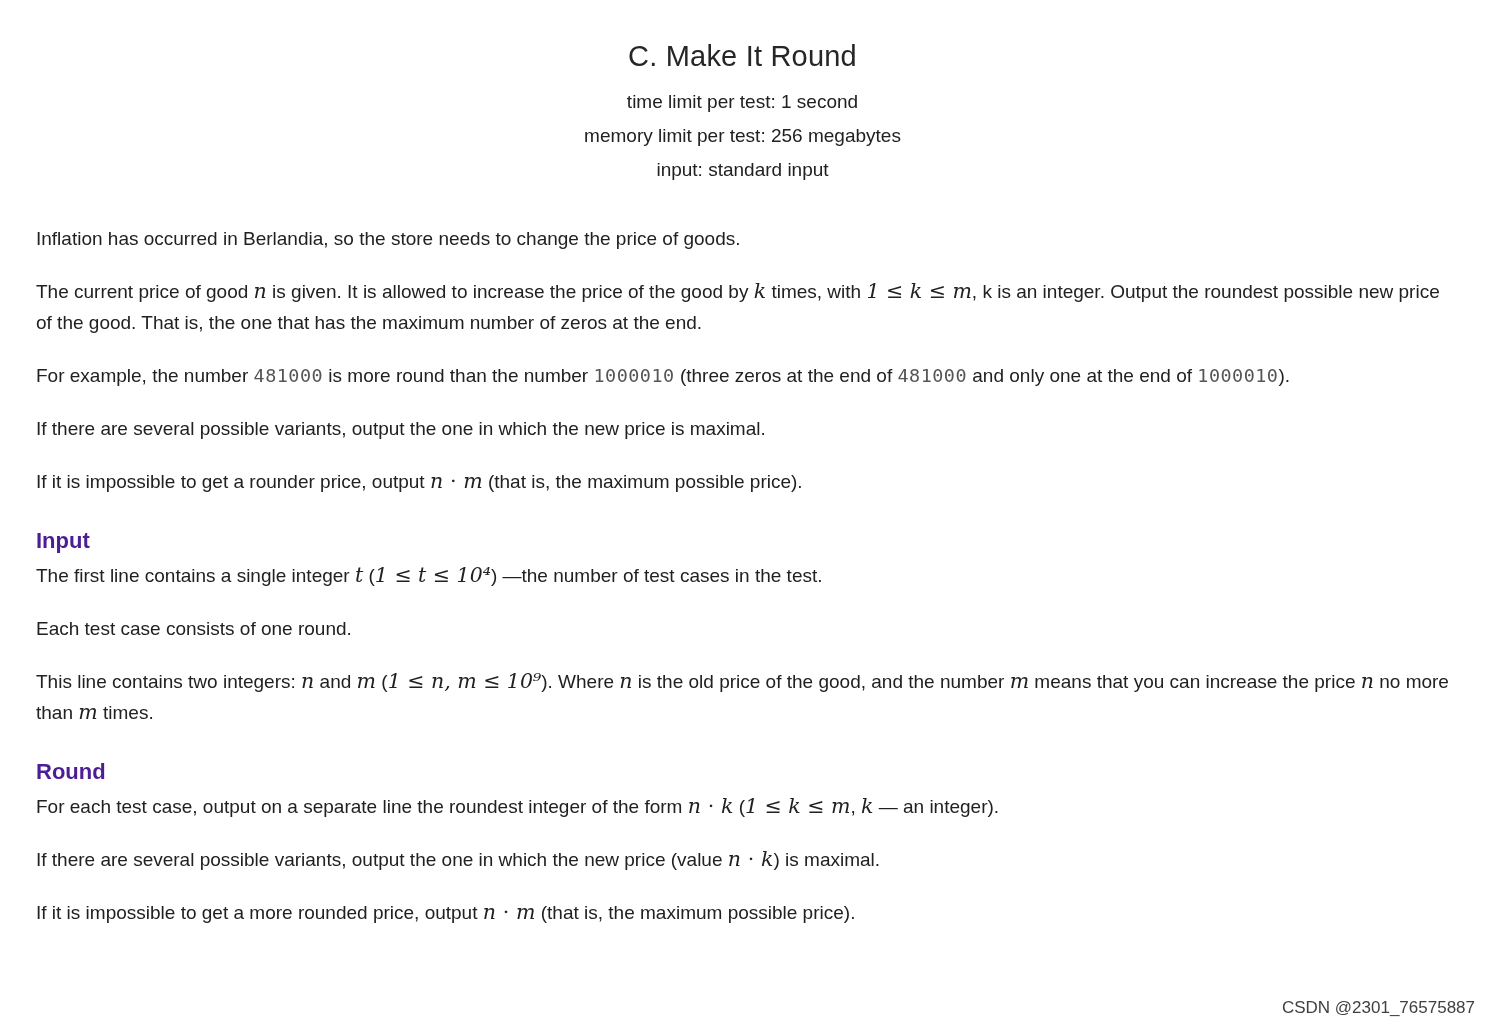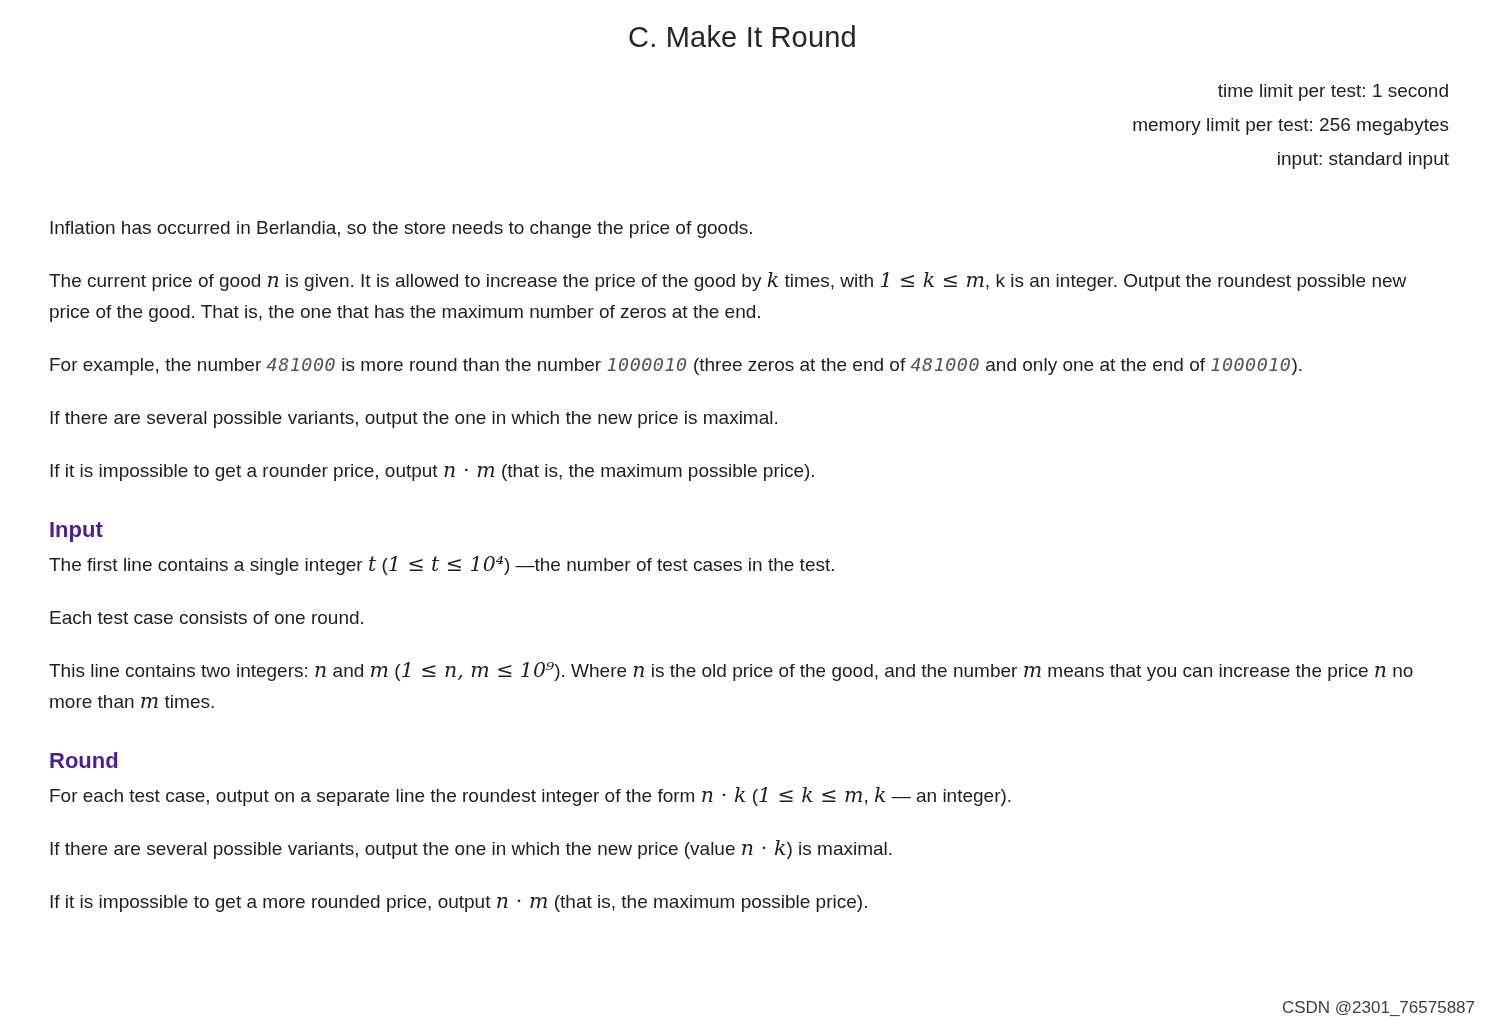--- a/index.html
+++ b/index.html
@@ -8,63 +8,61 @@
     height: 1024px;
     background: #ffffff;
     font-family: "Liberation Sans", sans-serif;
     color: #212121;
     overflow: hidden;
   }
   .page {
     position: relative;
     width: 100%;
     height: 100%;
-    padding: 17px 42px 0 36px;
+    padding: 36px 42px 0 36px;
   }
   .title {
     text-align: center;
     font-size: 29px;
     font-weight: 500;
     color: #262626;
     margin-top: 4px;
     letter-spacing: 0.2px;
   }
   .meta {
-    text-align: right;
-    margin-top: 20px;
+    text-align: center;
+    margin-top: 12px;
     font-size: 19px;
     line-height: 34px;
     color: #212121;
   }
   .body {
     margin-top: 36px;
     font-size: 19px;
     line-height: 31px;
-    margin-left: 13px;
   }
   .para { margin-bottom: 22px; }
   .section-title {
     font-size: 22px;
     font-weight: 700;
     color: #4c1d95;
     margin-top: 28px;
     margin-bottom: 4px;
   }
   .seg-math {
     font-family: "DejaVu Serif", serif;
     font-style: italic;
     font-size: 1.08em;
     white-space: nowrap;
   }
   .seg-mono {
     font-family: "DejaVu Sans Mono", monospace;
     font-size: 0.97em;
     color: #555555;
     letter-spacing: 0.5px;
-    font-style: italic;
   }
   .watermark {
     position: absolute;
     right: 16px;
     bottom: 6px;
     font-size: 17px;
     color: #404040;
   }
 </style>
 </head>

